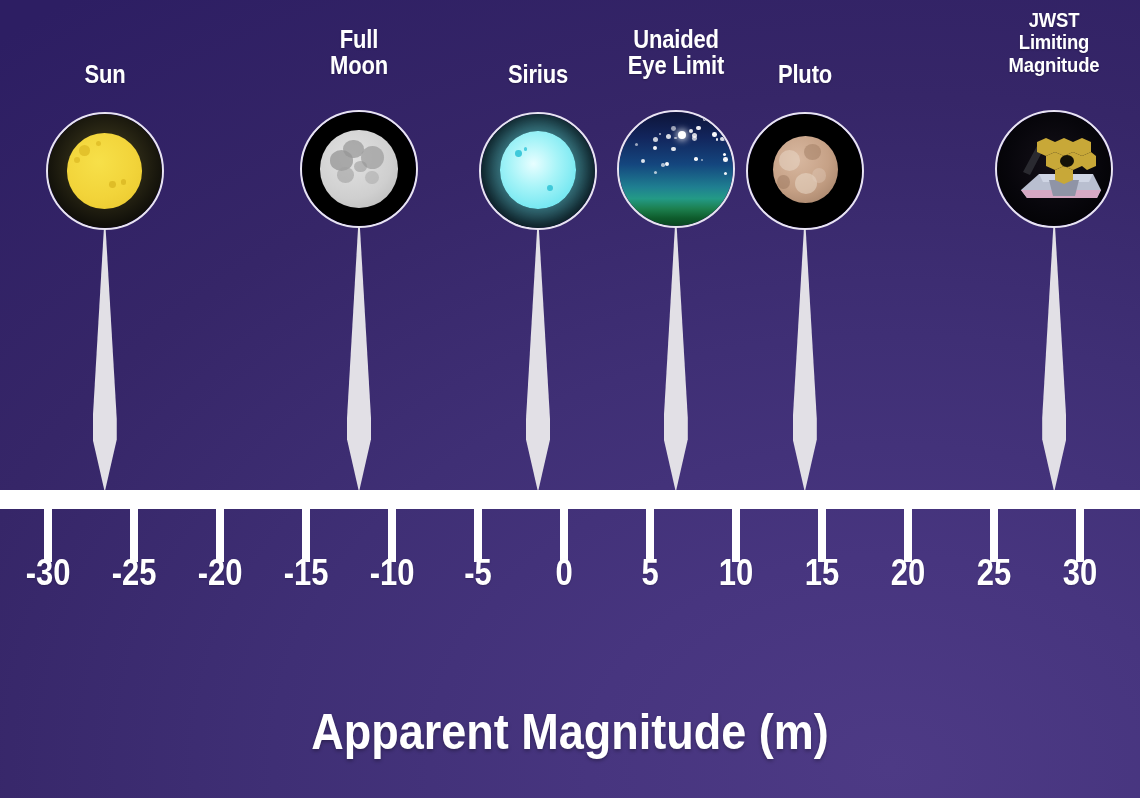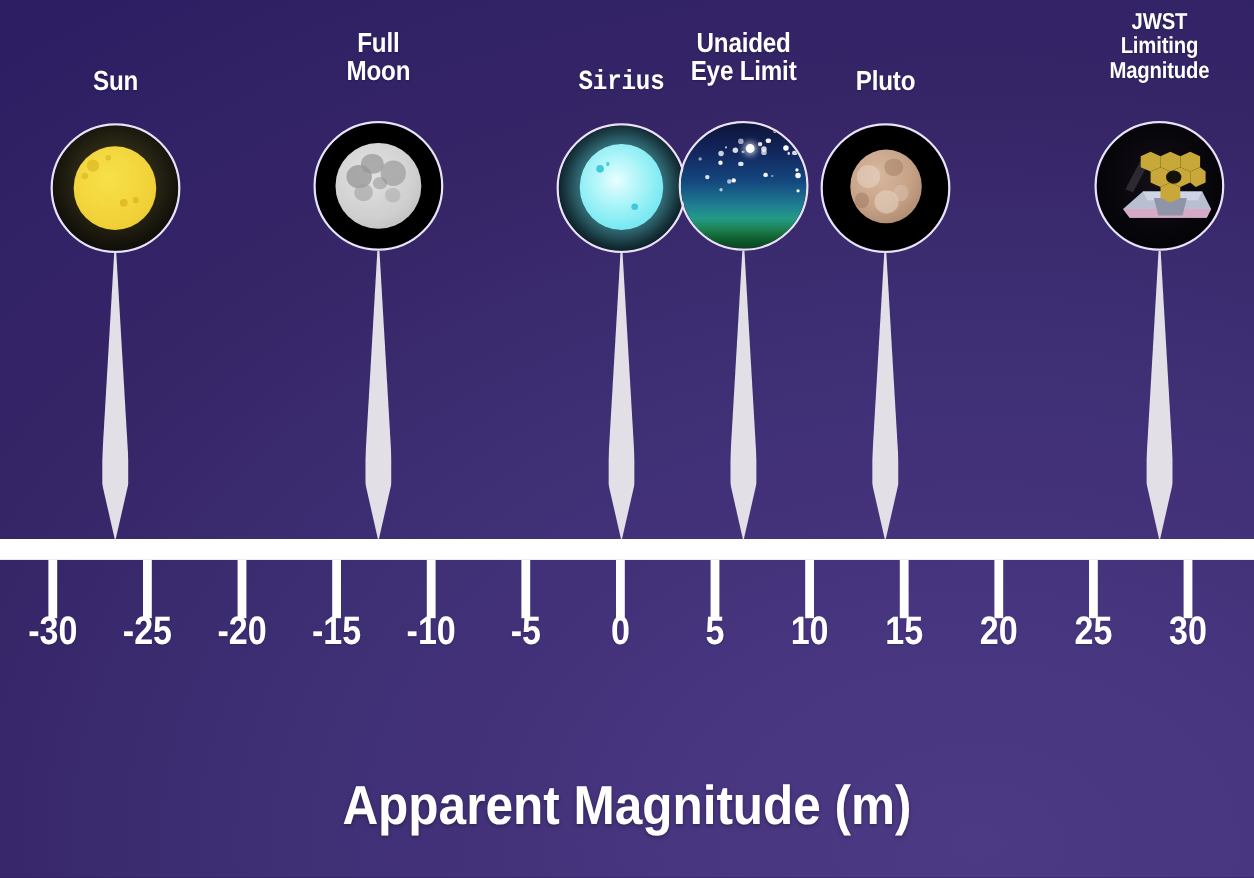--- a/index.html
+++ b/index.html
@@ -179,38 +179,38 @@
               <div class="spot" style="left: 16%; top: 16%; width: 14%; height: 14%; background: rgb(227, 194, 43);"></div>
               <div class="spot" style="left: 9%; top: 31%; width: 8%; height: 8%; background: rgb(227, 194, 43);"></div>
               <div class="spot" style="left: 38%; top: 10%; width: 7%; height: 7%; background: rgb(227, 194, 43);"></div>
               <div class="spot" style="left: 56%; top: 63%; width: 9%; height: 9%; background: rgb(223, 189, 39);"></div>
               <div class="spot" style="left: 71%; top: 61%; width: 7%; height: 7%; background: rgb(223, 189, 39);"></div>
             </div>
           </div>
         </div>
         <div class="pointer" style="top: 230px; height: 262px;"></div>
       </div>
-      <div class="entry" style="left: 344px;">
+      <div class="entry" style="left: 359px;">
         <div class="label" style="top: 27px;">Full
 Moon</div>
         <div class="badge" style="top: 110px;">
           <div class="inner bg-moon">
             <div class="disc moon-disc">
               <div class="spot" style="left: 12%; top: 26%; width: 30%; height: 26%; background: rgba(150, 150, 150, 0.75);"></div>
               <div class="spot" style="left: 30%; top: 12%; width: 26%; height: 24%; background: rgba(150, 150, 150, 0.7);"></div>
               <div class="spot" style="left: 52%; top: 20%; width: 30%; height: 30%; background: rgba(155, 155, 155, 0.7);"></div>
               <div class="spot" style="left: 22%; top: 48%; width: 22%; height: 20%; background: rgba(160, 160, 160, 0.6);"></div>
               <div class="spot" style="left: 58%; top: 52%; width: 18%; height: 18%; background: rgba(165, 165, 165, 0.5);"></div>
               <div class="spot" style="left: 44%; top: 40%; width: 16%; height: 14%; background: rgba(150, 150, 150, 0.55);"></div>
             </div>
           </div>
         </div>
         <div class="pointer" style="top: 228px; height: 264px;"></div>
       </div>
-      <div class="entry" style="left: 565px; font-family: Liberation Mono, monospace;">
+      <div class="entry" style="left: 538px;">
         <div class="label" style="top: 62px;">Sirius</div>
         <div class="badge" style="top: 112px;">
           <div class="inner bg-sirius">
             <div class="disc sirius-disc">
               <div class="spot" style="left: 20%; top: 24%; width: 9%; height: 9%; background: rgb(63, 201, 218);"></div>
               <div class="spot" style="left: 31%; top: 21%; width: 5%; height: 5%; background: rgb(76, 207, 224);"></div>
               <div class="spot" style="left: 62%; top: 69%; width: 8%; height: 8%; background: rgb(63, 201, 218);"></div>
             </div>
           </div>
         </div>

